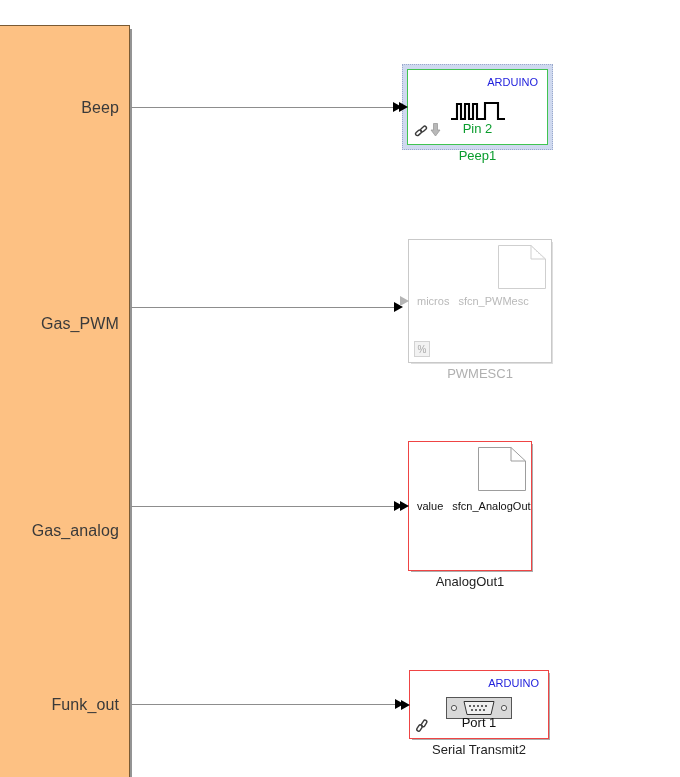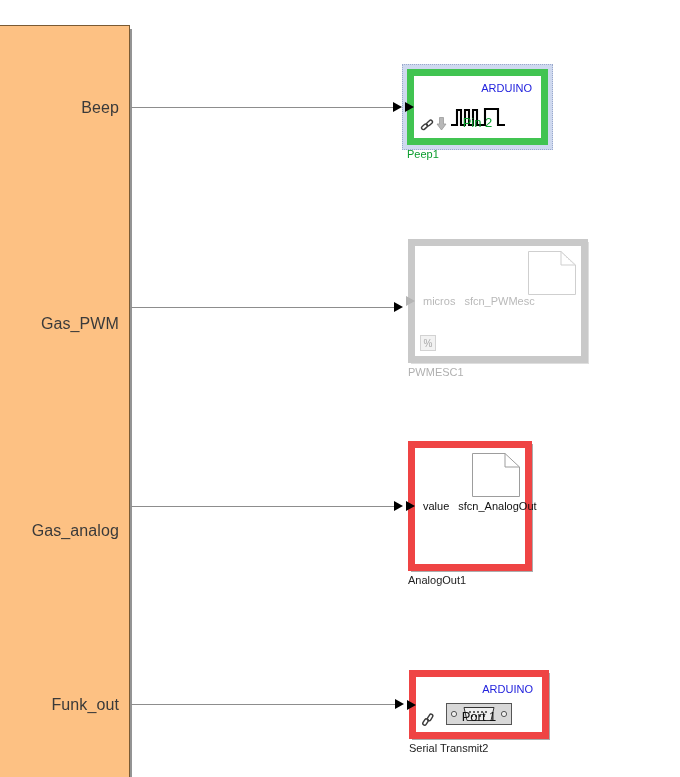--- a/index.html
+++ b/index.html
@@ -58,30 +58,31 @@
   
   .block {
     position: absolute;
     box-sizing: border-box;
     background: #ffffff;
   }
   .block-body {
     position: absolute;
     inset: 0;
     box-sizing: border-box;
-    border: 7px solid #ef4444;
+    border: 1px solid #ef4444;
     background: #ffffff;
     box-shadow: 2px 2px 0 -1px rgba(90,90,90,0.5);
   }
   .block-caption {
     position: absolute;
     left: 0; right: 0;
     top: 100%;
     margin-top: 3px;
-    font-size: 11px;
+    text-align: center;
+    font-size: 13px;
     color: #222222;
     white-space: nowrap;
   }
 
   
   .block.selected .sel-glow {
     position: absolute;
     left: -5px; top: -5px; right: -5px; bottom: -5px;
     background: #cfd9ef;
     border: 1px dotted #9aa9cc;
@@ -200,21 +201,21 @@
           <polygon points="3.5,0.5 7.5,0.5 7.5,7 10,7 5.5,13 1,7 3.5,7" fill="#b8b8b8" stroke="#9a9a9a" stroke-width="0.8"></polygon>
         </svg>
       </span>
 
       <span class="pin-text">Pin 2</span>
       <span class="in-port"></span>
     </div>
     <span class="block-caption" style="color:#0a9c2d">Peep1</span>
   </div>
 
-  <div class="block dimmed" style="left:408px; top:239px; width:180px; height:124px;">
+  <div class="block dimmed" style="left:408px; top:239px; width:144px; height:124px;">
     <div class="block-body">
 
       <span class="icon icon-page">
         <svg width="48" height="44" viewBox="0 0 48 44">
           <path d="M0.5,0.5 H33 L47.5,14 V43.5 H0.5 Z" fill="#ffffff" stroke="#cfcfcf" stroke-width="1"></path>
           <path d="M33,0.5 V14 H47.5" fill="none" stroke="#cfcfcf" stroke-width="1"></path>
           <path d="M33.5,1.5 L46.5,13.8" fill="none" stroke="#dcdcdc" stroke-width="1" stroke-dasharray="1.5 1.5"></path>
         </svg>
       </span>
 

